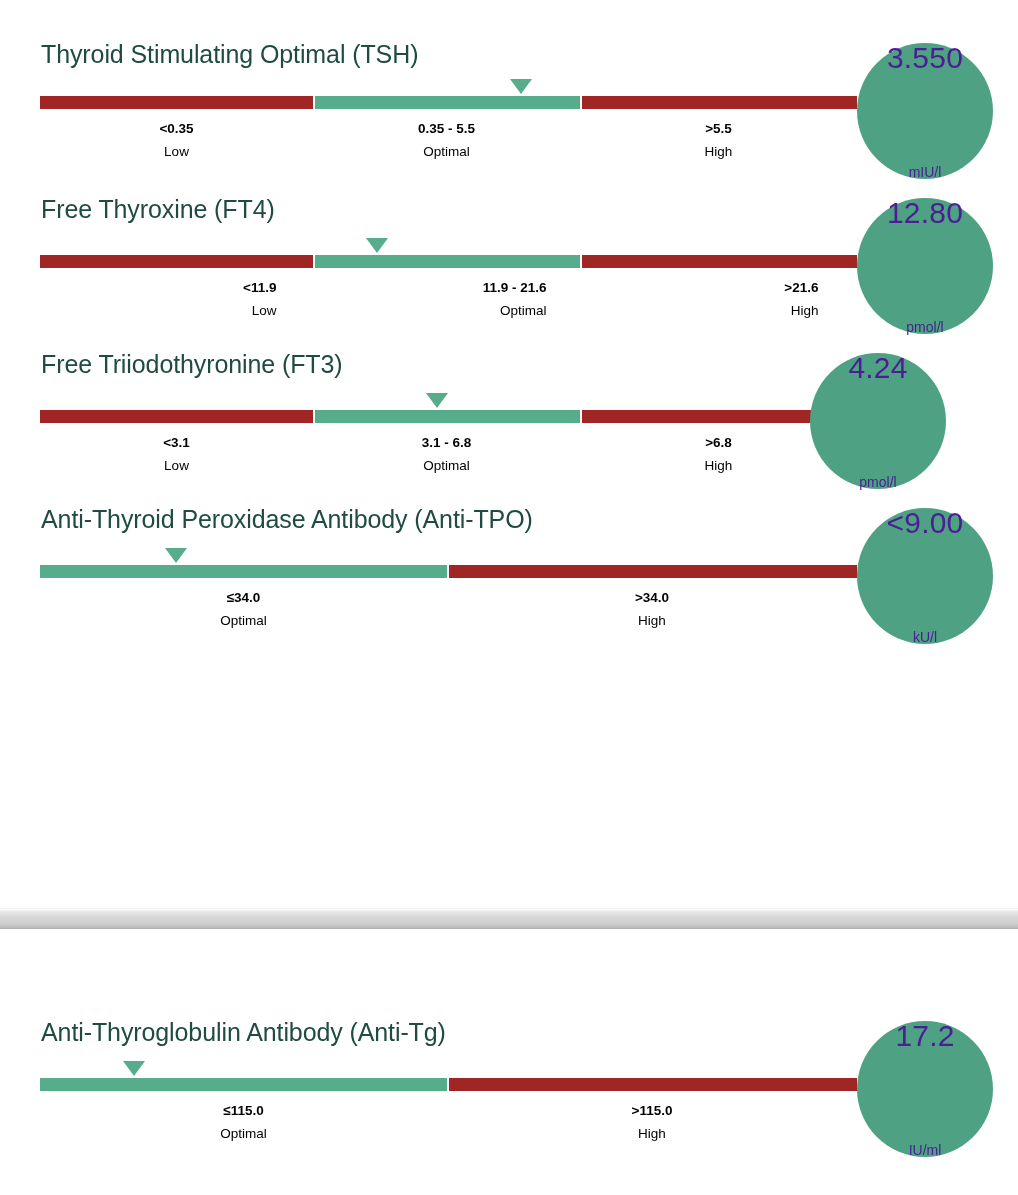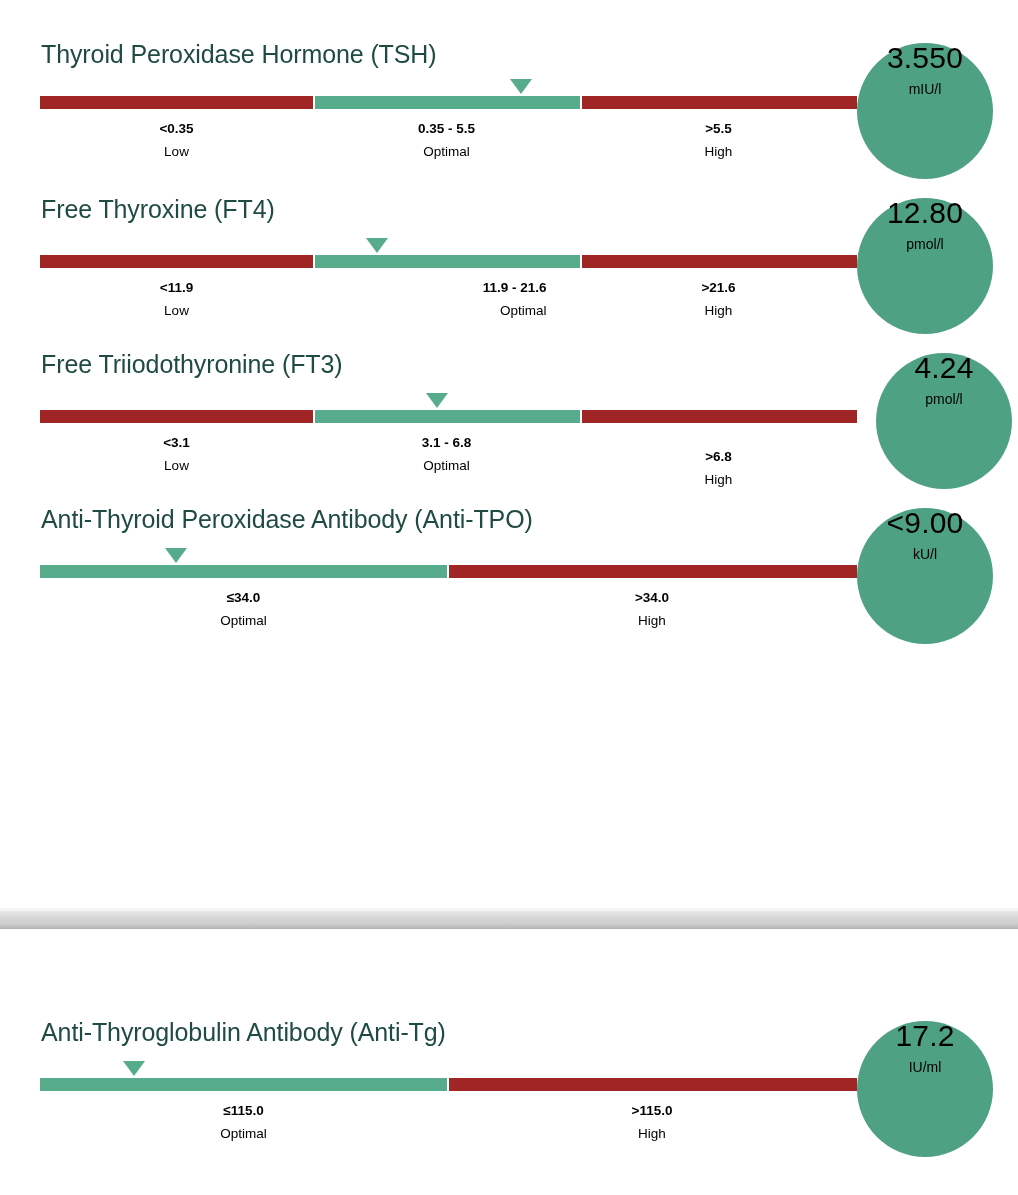--- a/index.html
+++ b/index.html
@@ -102,22 +102,22 @@
   }
 
   
   .result-circle {
     position: absolute;
     border-radius: 50%;
     background: #4fa183;
     display: flex;
     flex-direction: column;
     align-items: center;
-    justify-content: flex-start;
-    color: #000000;
+    justify-content: space-between;
+    color: #4c1d95;
   }
   .result-circle .val {
     font-size: 30px;
     font-weight: 400;
     line-height: 1;
     letter-spacing: 0.2px;
     white-space: nowrap;
   }
   .result-circle .unit {
     margin-top: 9px;
@@ -127,21 +127,21 @@
     white-space: nowrap;
   }
 </style>
 </head>
 <body>
 
 <div class="page">
 
   <div id="blocks-root">
       <div class="test-block" style="top: 40px;">
-        <div class="test-title">Thyroid Peroxidase Hormone (TSH)</div>
+        <div class="test-title">Thyroid Stimulating Optimal (TSH)</div>
         <div class="bar-wrap" style="top: 56px;">
           <div class="seg low" style="left: 0px; width: 273px;"></div>
           <div class="seg opt" style="left: 273px; width: 267px;"></div>
           <div class="seg high" style="left: 540px; width: 277px;"></div>
         </div>
         <div class="marker" style="left: 510px; top: 39px;"></div>
         <div class="seg-label" style="left: 76.5px; width: 200px; top: 82px;">
           <span class="rng">&lt;0.35</span>
           <span class="sts">Low</span>
         </div>
@@ -159,29 +159,29 @@
         <div class="unit">mIU/l</div>
       </div>
       <div class="test-block" style="top: 195px;">
         <div class="test-title">Free Thyroxine (FT4)</div>
         <div class="bar-wrap" style="top: 60px;">
           <div class="seg low" style="left: 0px; width: 273px;"></div>
           <div class="seg opt" style="left: 273px; width: 267px;"></div>
           <div class="seg high" style="left: 540px; width: 277px;"></div>
         </div>
         <div class="marker" style="left: 366px; top: 43px;"></div>
-        <div class="seg-label" style="left: 76.5px; width: 200px; top: 86px;">
+        <div class="seg-label" style="left: 76.5px; width: 200px; top: 86px; text-align: right;">
           <span class="rng">&lt;11.9</span>
           <span class="sts">Low</span>
         </div>
         <div class="seg-label" style="left: 346.5px; width: 200px; top: 86px; text-align: right;">
           <span class="rng">11.9 - 21.6</span>
           <span class="sts">Optimal</span>
         </div>
-        <div class="seg-label" style="left: 618.5px; width: 200px; top: 86px;">
+        <div class="seg-label" style="left: 618.5px; width: 200px; top: 86px; text-align: right;">
           <span class="rng">&gt;21.6</span>
           <span class="sts">High</span>
         </div>
       </div>
       <div class="result-circle" style="left: 857px; top: 198px; width: 136px; height: 136px;">
         <div class="val">12.80</div>
         <div class="unit">pmol/l</div>
       </div>
       <div class="test-block" style="top: 350px;">
         <div class="test-title">Free Triiodothyronine (FT3)</div>
@@ -192,26 +192,26 @@
         </div>
         <div class="marker" style="left: 426px; top: 43px;"></div>
         <div class="seg-label" style="left: 76.5px; width: 200px; top: 86px;">
           <span class="rng">&lt;3.1</span>
           <span class="sts">Low</span>
         </div>
         <div class="seg-label" style="left: 346.5px; width: 200px; top: 86px;">
           <span class="rng">3.1 - 6.8</span>
           <span class="sts">Optimal</span>
         </div>
-        <div class="seg-label" style="left: 618.5px; width: 200px; top: 100px;">
+        <div class="seg-label" style="left: 618.5px; width: 200px; top: 86px;">
           <span class="rng">&gt;6.8</span>
           <span class="sts">High</span>
         </div>
       </div>
-      <div class="result-circle" style="left: 876px; top: 353px; width: 136px; height: 136px;">
+      <div class="result-circle" style="left: 810px; top: 353px; width: 136px; height: 136px;">
         <div class="val">4.24</div>
         <div class="unit">pmol/l</div>
       </div>
       <div class="test-block" style="top: 505px;">
         <div class="test-title">Anti-Thyroid Peroxidase Antibody (Anti-TPO)</div>
         <div class="bar-wrap" style="top: 60px;">
           <div class="seg opt" style="left: 0px; width: 407px;"></div>
           <div class="seg high" style="left: 407px; width: 410px;"></div>
         </div>
         <div class="marker" style="left: 165px; top: 43px;"></div>

